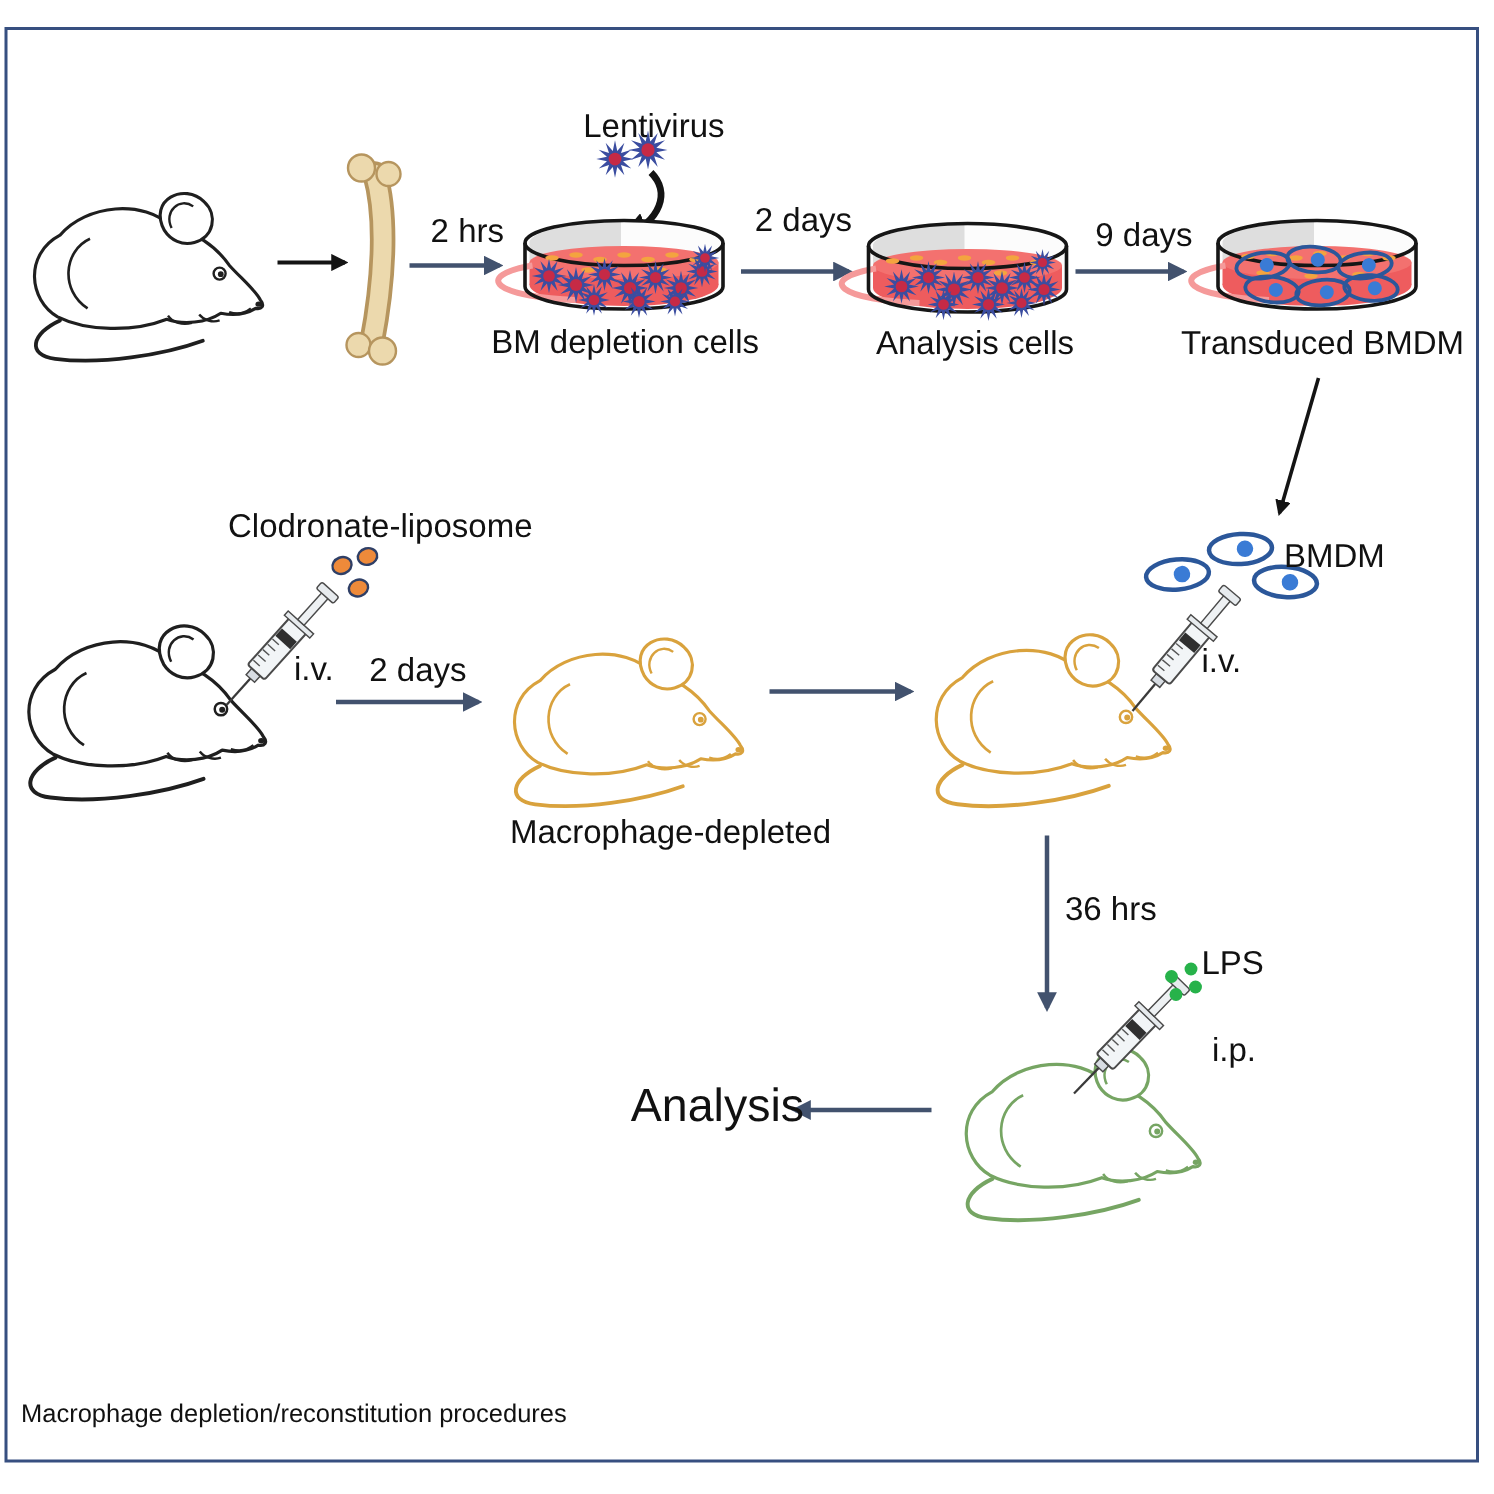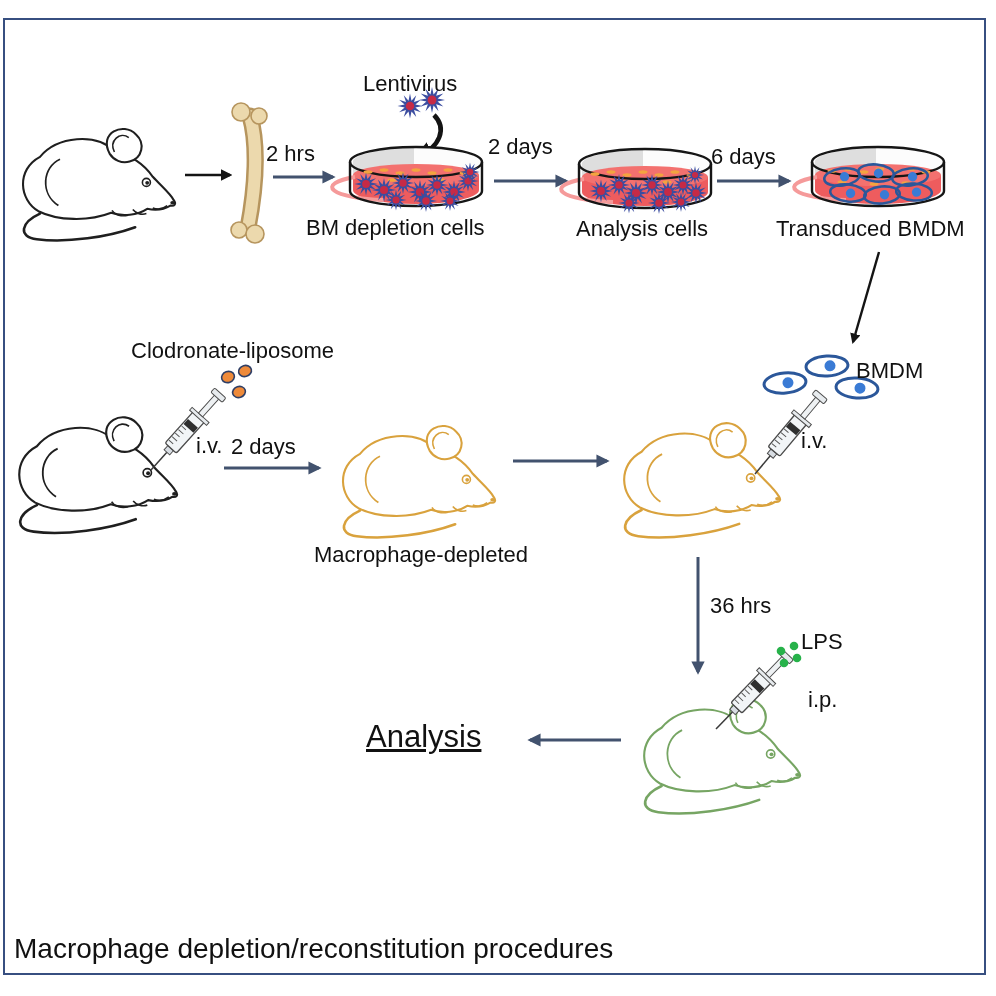--- a/index.html
+++ b/index.html
@@ -3,23 +3,23 @@
 <meta charset="utf-8">
 <style>
   html,body{margin:0;padding:0;background:#fff;}
   body{width:996px;height:996px;position:relative;overflow:hidden;
        font-family:"Liberation Sans","DejaVu Sans",sans-serif;color:#111;}
   .canvas{position:absolute;left:0;top:0;width:996px;height:996px;background:#fff;}
   .frame{position:absolute;left:3px;top:18px;width:983px;height:957px;
          border:2px solid #374f80;box-sizing:border-box;}
   .art{position:absolute;left:0;top:0;}
   .lbl{position:absolute;font-size:22px;line-height:1.15;color:#111;white-space:nowrap;}
-  .ctr{text-align:left;}
-  .analysis{font-size:31px;text-decoration:underline;}
-  .caption{font-size:28px;}
+  .ctr{text-align:right;}
+  .analysis{font-size:31px;}
+  .caption{font-size:17px;}
 </style>
 </head>
 <body>
 
 <div class="canvas">
   <div class="frame"></div>
 
   <svg class="art" width="996" height="996" viewBox="0 0 996 996">
     <defs>
       <marker id="mh-navy" viewBox="0 0 10 10" refX="8" refY="5" markerWidth="4.4" markerHeight="4.4" orient="auto-start-reverse">
@@ -206,21 +206,21 @@
       <circle cx="784" cy="663" r="4.3" fill="#27b24a"></circle>
       <circle cx="797" cy="658" r="4.3" fill="#27b24a"></circle>
     </g>
   </svg>
 
   <div class="lbl ctr" style="left:363px;top:71px;width:120px">Lentivirus</div>
   <div class="lbl ctr" style="left:266px;top:141px;width:70px">2 hrs</div>
   <div class="lbl ctr" style="left:306px;top:215px;width:200px">BM depletion cells</div>
   <div class="lbl ctr" style="left:488px;top:134px;width:80px">2 days</div>
   <div class="lbl ctr" style="left:576px;top:216px;width:140px">Analysis cells</div>
-  <div class="lbl ctr" style="left:711px;top:144px;width:84px">6 days</div>
+  <div class="lbl ctr" style="left:711px;top:144px;width:84px">9 days</div>
   <div class="lbl ctr" style="left:776px;top:216px;width:200px">Transduced BMDM</div>
   <div class="lbl ctr" style="left:131px;top:338px;width:224px">Clodronate-liposome</div>
   <div class="lbl" style="left:196px;top:433px">i.v.</div>
   <div class="lbl ctr" style="left:231px;top:434px;width:80px">2 days</div>
   <div class="lbl ctr" style="left:314px;top:542px;width:240px">Macrophage-depleted</div>
   <div class="lbl" style="left:856px;top:358px">BMDM</div>
   <div class="lbl" style="left:801px;top:428px">i.v.</div>
   <div class="lbl" style="left:710px;top:593px">36 hrs</div>
   <div class="lbl" style="left:801px;top:629px">LPS</div>
   <div class="lbl" style="left:808px;top:687px">i.p.</div>

